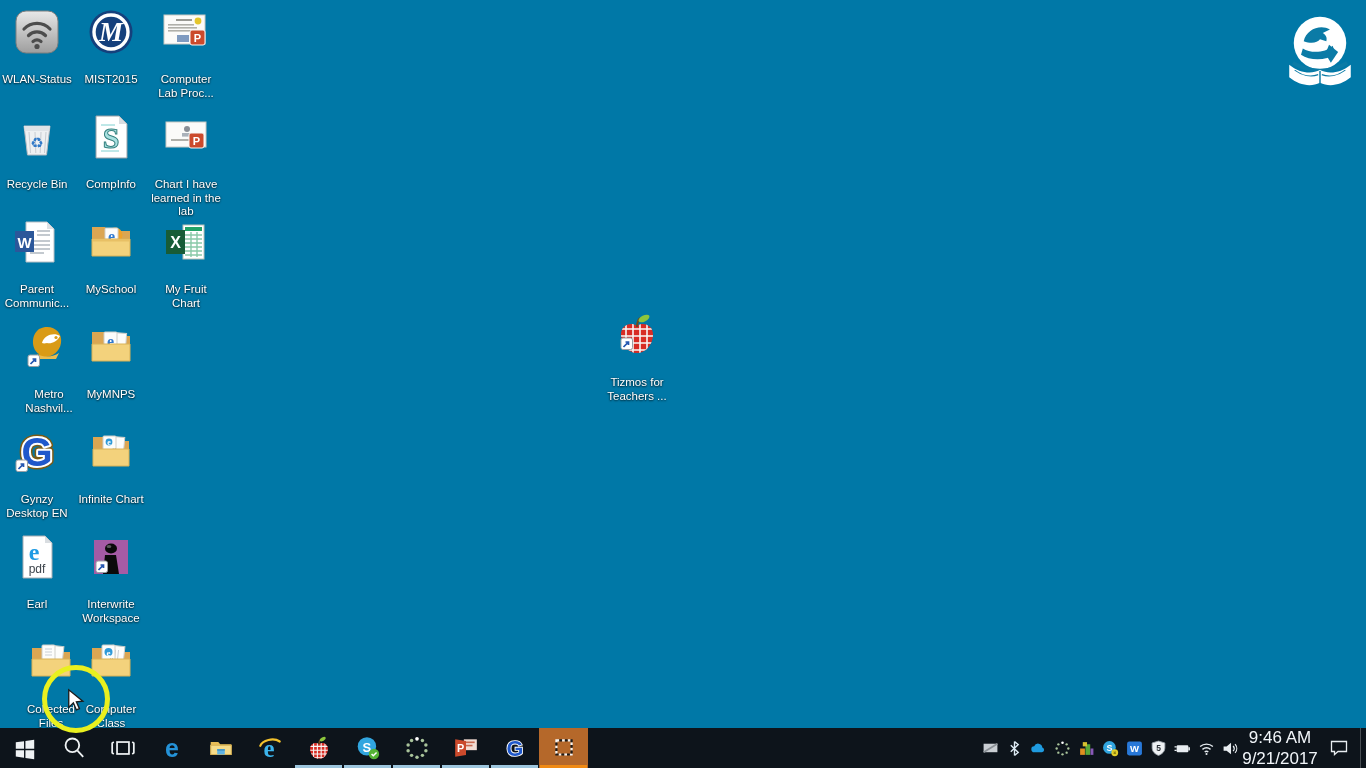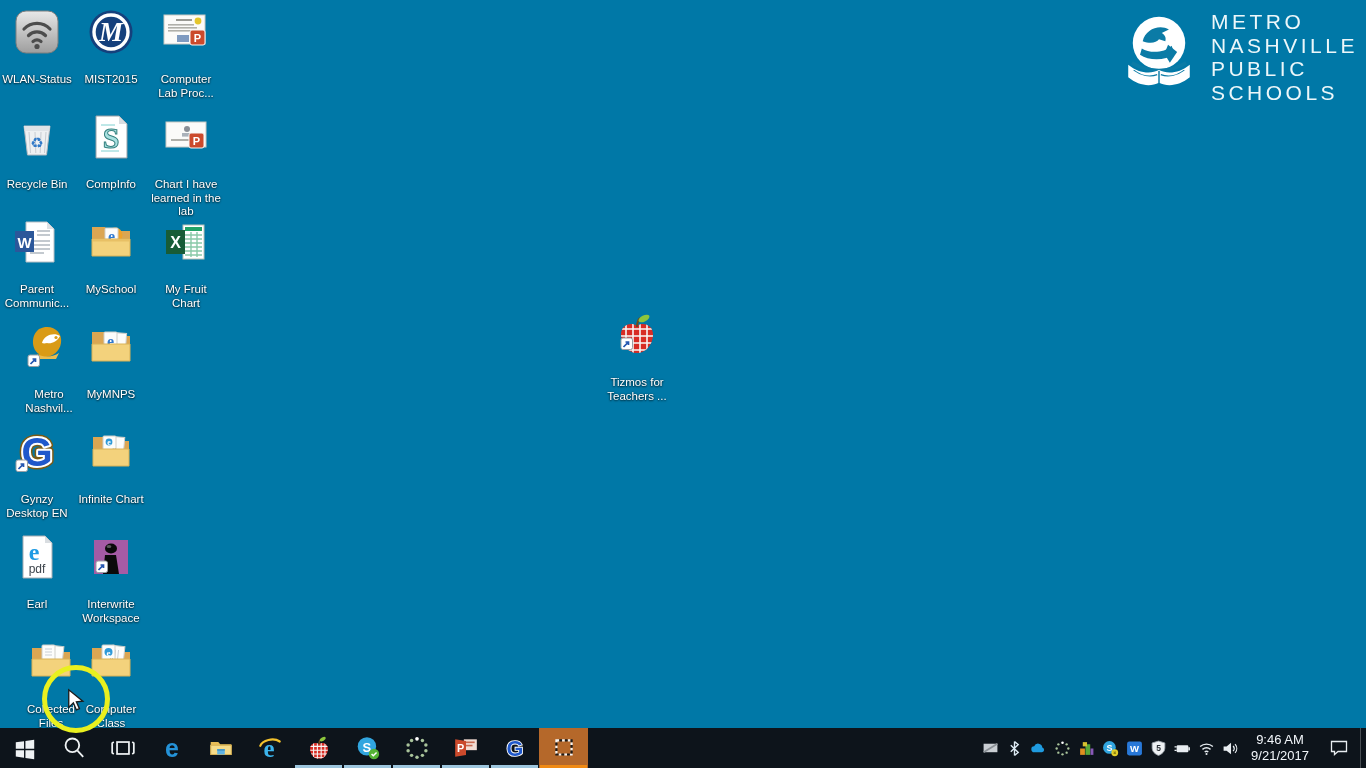--- a/index.html
+++ b/index.html
@@ -20,21 +20,21 @@
   .tb-left{display:flex;align-items:stretch;}
   .tb-btn{width:49px;display:flex;align-items:center;justify-content:center;position:relative;cursor:pointer;}
   .tb-btn svg{width:26px;height:26px;display:block;}
   .tb-btn .ul{position:absolute;left:1px;right:1px;bottom:0;height:3px;background:var(--run,#9dc6de);}
   .tb-btn.active{background:var(--actbg,#b5682a);}
   .tb-btn.active .ul{background:var(--actul,#f08a14);height:3.5px;}
   .tray{margin-left:auto;display:flex;align-items:center;height:40px;}
   .tray-ics{display:flex;align-items:center;height:40px;}
   .tray-ic{width:24px;height:40px;display:flex;align-items:center;justify-content:center;cursor:pointer;}
   .tray-ic svg{width:17px;height:17px;display:block;}
-  .clock{width:76px;text-align:center;color:#f2f6fa;font-size:13px;line-height:1.25;cursor:pointer;}
+  .clock{width:76px;text-align:center;color:#f2f6fa;font-size:17px;line-height:1.25;cursor:pointer;}
   .action{width:42px;height:40px;display:flex;align-items:center;justify-content:center;cursor:pointer;}
   .action svg{width:20px;height:20px;}
   .show-desktop{width:5px;height:40px;border-left:1px solid rgba(255,255,255,.25);cursor:pointer;}
   
   .highlight{position:absolute;left:42px;top:665px;width:68px;height:68px;box-sizing:border-box;
     border:5px solid var(--hl,#e9f01f);border-radius:50%;z-index:60;pointer-events:none;}
   .cursor{position:absolute;left:62px;top:687px;z-index:61;pointer-events:none;}
 </style>
 </head>
 <body>
@@ -48,26 +48,20 @@
         <path d="M24 34c3-13 18-19 29-13l-8 4c4 2 5 6 4 9l-7-2c-3 4-10 5-18 2z" fill="#0b7ba6"></path>
         <circle cx="45" cy="22" r="2.2" fill="#0b7ba6"></circle>
         <path d="M52 38l10 8-8 12-6-10z" fill="#0b7ba6"></path>
         <path d="M23 42c9 6 25 5 33-3l3 9c-10 8-28 8-38 1z" fill="#0b7ba6"></path>
         <path d="M12 58q30 17 60 0" stroke="#0b7ba6" stroke-width="4" fill="none"></path>
         <path d="M8 60c11 9 24 11 34 6 10 5 23 3 34-6v14c-11 9-24 11-34 6-10 5-23 3-34-6z" fill="#ffffff"></path>
         <path d="M42 67v15" stroke="#0b7ba6" stroke-width="1.6"></path>
         <path d="M14 66c8 6 18 8 26 5M70 66c-8 6-18 8-26 5" stroke="#0b7ba6" stroke-width="1.2" fill="none"></path>
       </svg>
     </span>
-    <div class="logo-text">
-      <div>METRO</div>
-      <div>NASHVILLE</div>
-      <div>PUBLIC</div>
-      <div>SCHOOLS</div>
-    </div>
   </div>
 
   <div id="icons">
       <div class="icon-cell" style="left: 1px; top: 8px;">
         <span class="ic">
           <svg viewBox="0 0 48 48">
             <defs>
               <linearGradient id="wg" x1="0" y1="0" x2="0" y2="1">
                 <stop offset="0" stop-color="#e8e8e8"></stop>
                 <stop offset="1" stop-color="#9e9e9e"></stop>

